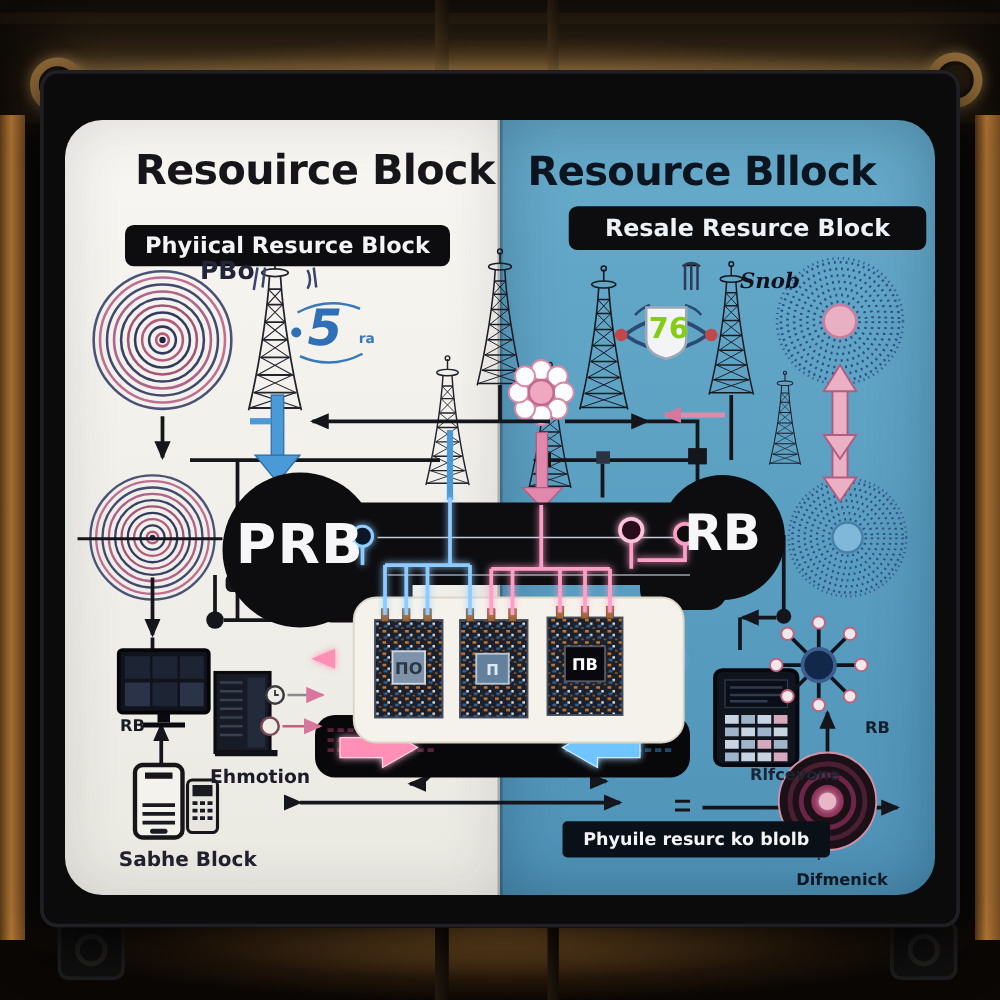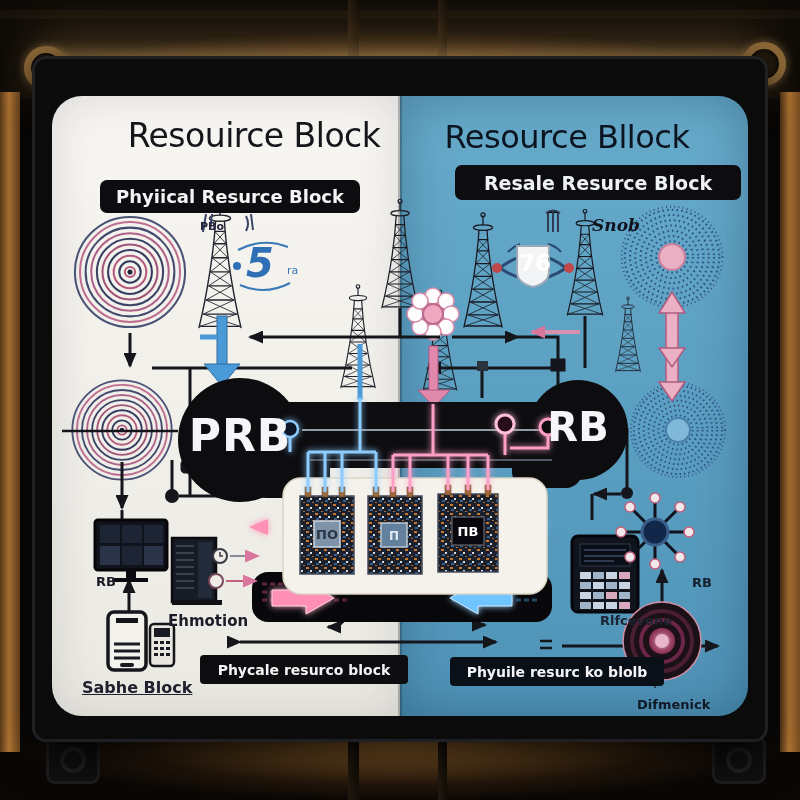--- a/index.html
+++ b/index.html
@@ -28,38 +28,38 @@
   
   .frame{left:32px;top:56px;width:736px;height:686px;background:#0b0b0c;border-radius:14px;
     box-shadow:inset 0 0 0 3px #202024, 0 14px 40px rgba(0,0,0,.85);}
   .panel-left{left:52px;top:96px;width:348px;height:620px;border-radius:30px 0 0 30px;
     background:linear-gradient(#f7f6f2,#eae9e2);box-shadow:inset 0 0 46px rgba(40,40,60,.14);}
   .panel-right{left:400px;top:96px;width:348px;height:620px;border-radius:0 30px 30px 0;
     background:linear-gradient(#67abcb,#4f93b8);box-shadow:inset 0 0 52px rgba(0,25,50,.30);}
   .split{left:398px;top:96px;width:4px;height:620px;background:rgba(8,18,28,.25);}
 
   
-  .title{font-weight:normal;text-align:center;letter-spacing:-.5px;}
+  .title{font-weight:bold;text-align:left;letter-spacing:-.5px;}
   .title-left{left:108px;top:116px;width:292px;font-size:33px;color:#15151a;}
   .title-right{left:422px;top:118px;width:290px;font-size:32px;color:#0c1420;}
   .banner{background:#0d0d10;color:#f4f4f6;font-weight:bold;text-align:center;border-radius:7px;
     display:flex;align-items:center;justify-content:center;}
   .banner-left{left:100px;top:180px;width:260px;height:33px;font-size:18px;}
   .banner-right{left:455px;top:165px;width:286px;height:35px;font-size:19px;color:#eef2f6;}
   .lbl{font-weight:bold;}
-  .lbl-pbo{left:160px;top:220px;font-size:11px;color:#23233a;margin-left:40px;}
+  .lbl-pbo{left:160px;top:204px;font-size:20px;color:#23233a;}
   .lbl-snob{left:592px;top:215px;font-size:17px;color:#12121c;font-family:"DejaVu Serif","Liberation Serif",serif;font-style:italic;}
   .lbl-5{left:246px;top:240px;font-size:40px;color:#2f6fb5;font-style:italic;}
-  .lbl-5sub{left:287px;top:264px;font-size:11px;color:#3a78b8;font-weight:normal;}
-  .lbl-76{left:519px;top:250px;font-size:23px;color:#ffffff;}
+  .lbl-5sub{left:287px;top:264px;font-size:11px;color:#3a78b8;font-weight:bold;}
+  .lbl-76{left:519px;top:250px;font-size:23px;color:#84cc16;}
   .lbl-prb{left:178px;top:410px;width:124px;text-align:center;font-size:44px;color:#f6f6f8;letter-spacing:1px;}
   .lbl-rb{left:538px;top:404px;width:80px;text-align:center;font-size:40px;color:#f6f6f8;}
   .lbl-monrb{left:96px;top:574px;font-size:13px;color:#1a1a24;}
   .lbl-ehmotion{left:168px;top:612px;font-size:15px;color:#1c1c28;}
-  .lbl-sabhe{left:82px;top:678px;font-size:16px;color:#20202e;text-decoration:underline;}
+  .lbl-sabhe{left:95px;top:678px;font-size:16px;color:#20202e;}
   .lbl-rif{left:600px;top:613px;font-size:13px;color:#1b2430;}
   .lbl-dif{left:637px;top:681px;font-size:13px;color:#101823;margin-top:16px;}
   .lbl-rbsmall{left:692px;top:575px;font-size:13px;color:#15202c;}
   .banner-bottom{border-radius:4px;font-weight:bold;}
   .banner-bl{left:200px;top:655px;width:208px;height:29px;font-size:14px;}
   .banner-br{left:450px;top:657px;width:214px;height:29px;font-size:14px;background:#0a1018;}
 
   svg.art{position:absolute;left:0;top:0;width:800px;height:800px;pointer-events:none;}
 </style>
 </head>
@@ -445,15 +445,14 @@
   <div class="abs lbl lbl-prb">PRB</div>
   <div class="abs lbl lbl-rb">RB</div>
 
   <div class="abs lbl lbl-monrb">RB</div>
   <div class="abs lbl lbl-ehmotion">Ehmotion</div>
   <div class="abs lbl-sabhe lbl">Sabhe Block</div>
   <div class="abs lbl lbl-rif">Rlfcevone</div>
   <div class="abs lbl lbl-dif">Difmenick</div>
   <div class="abs lbl lbl-rbsmall">RB</div>
 
-  <div class="abs banner banner-bottom banner-bl">Phycale resurco block</div>
   <div class="abs banner banner-bottom banner-br">Phyuile resurc ko blolb</div>
 </div>
 
 </body></html>

